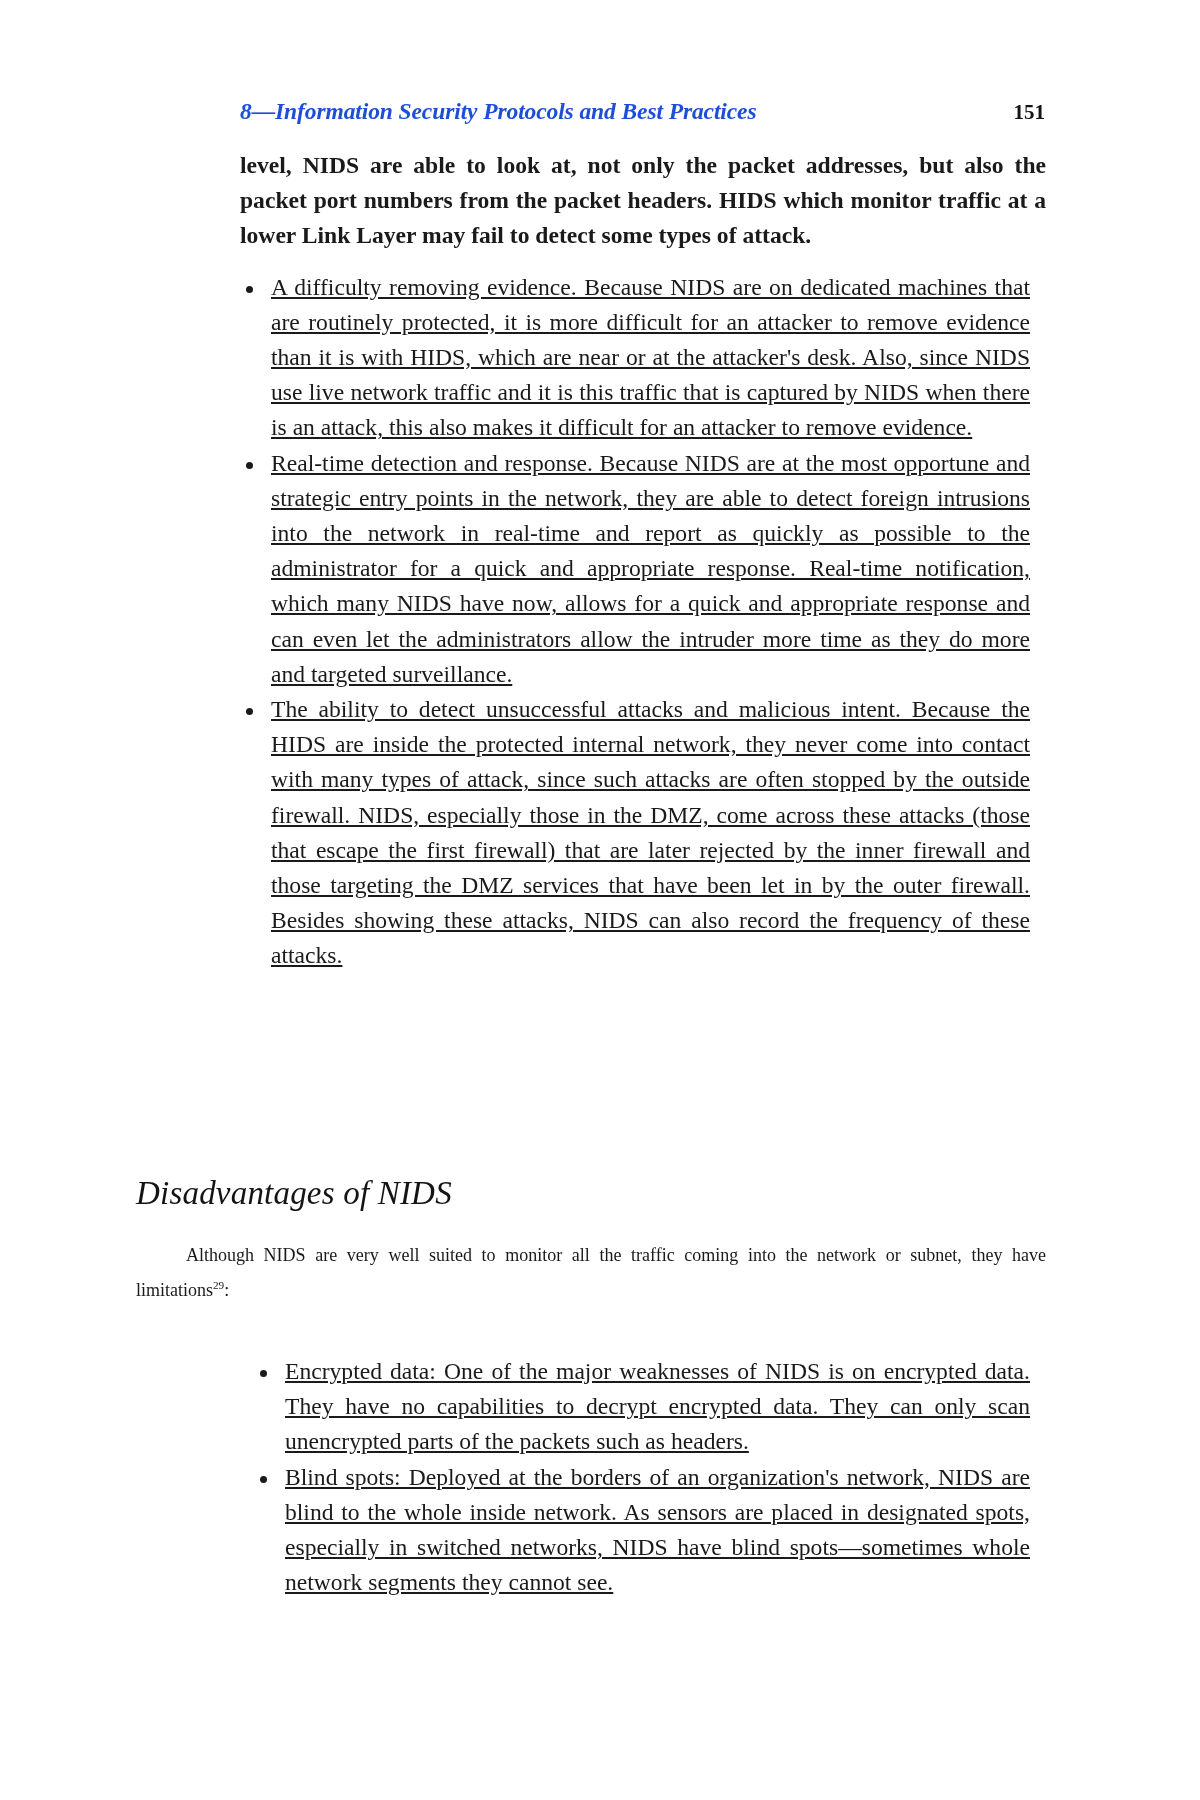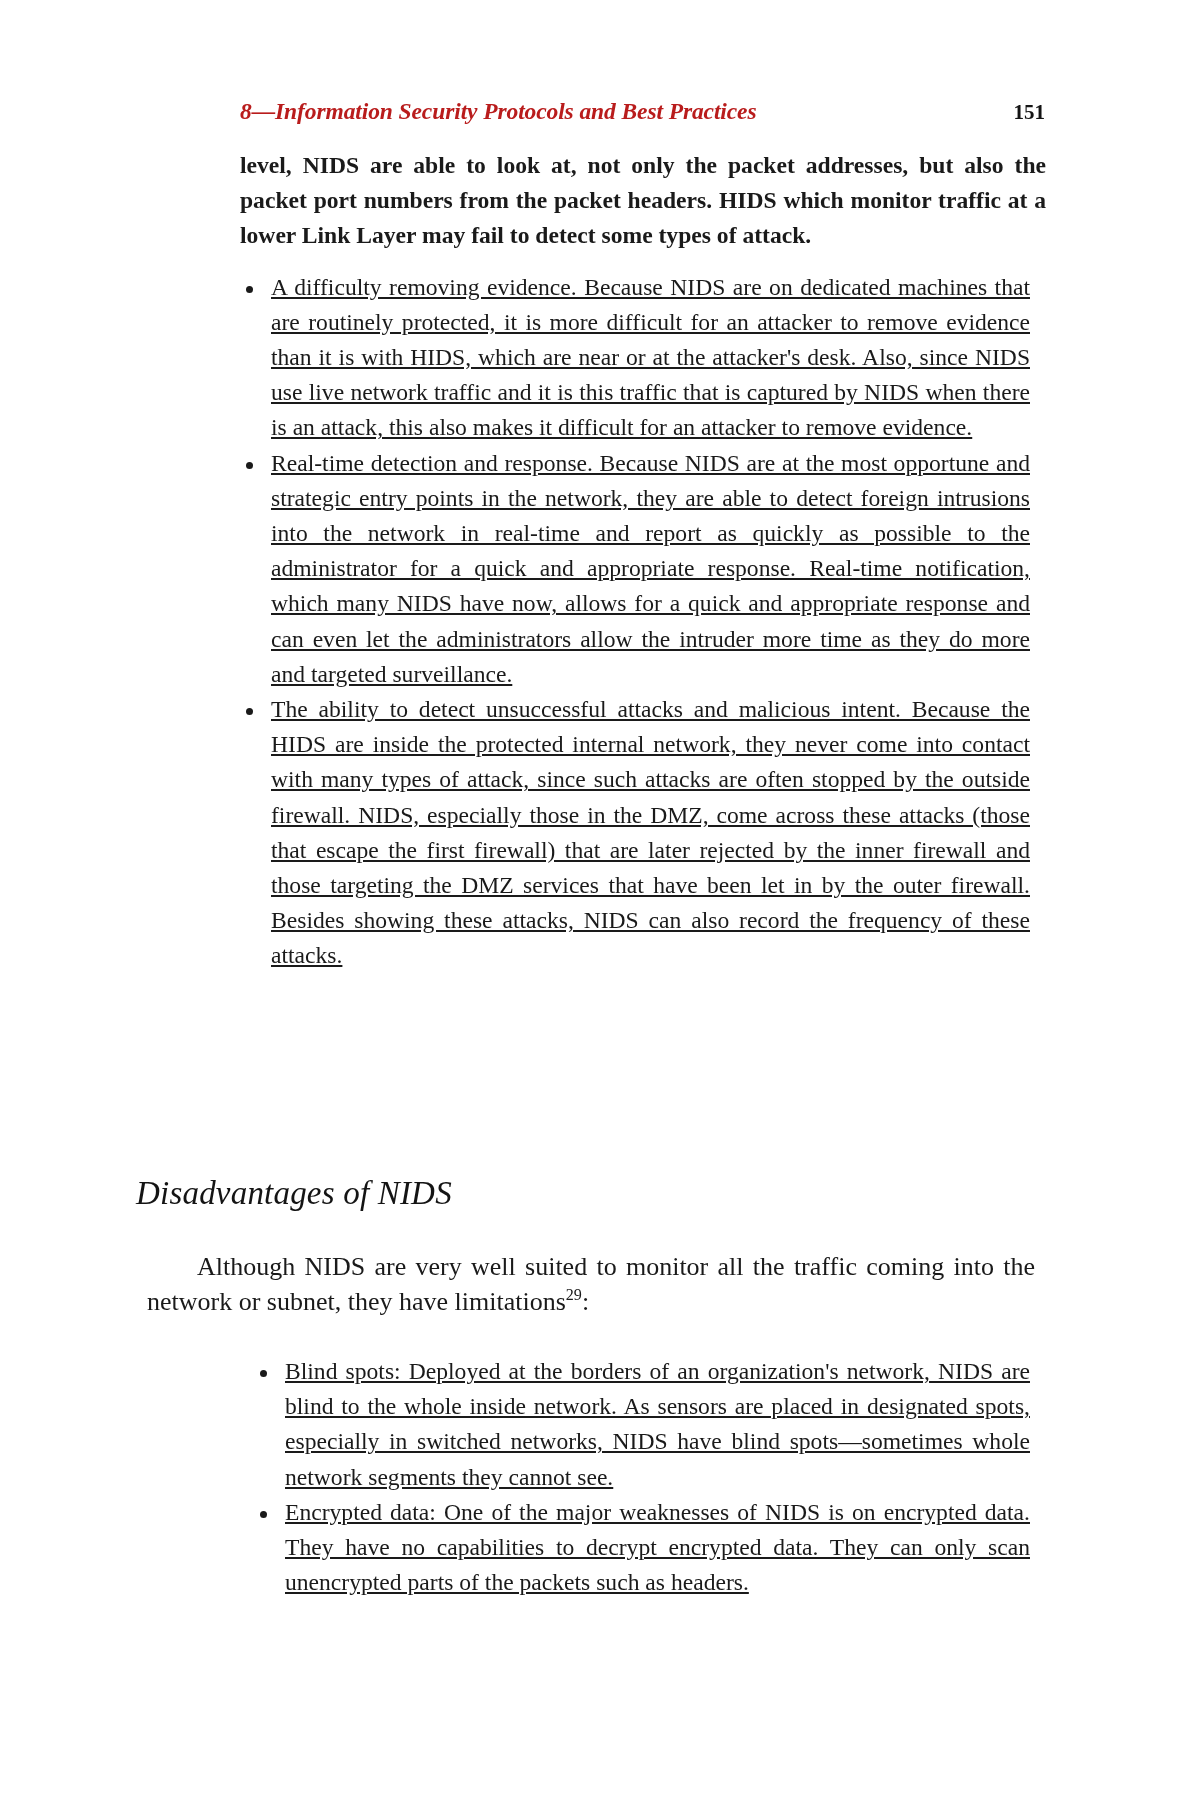--- a/index.html
+++ b/index.html
@@ -31,21 +31,21 @@
     display: flex;
     align-items: baseline;
     justify-content: space-between;
   }
   .running-head .head-title {
     font-style: italic;
     font-weight: bold;
     font-size: 23.5px;
     letter-spacing: -0.1px;
     white-space: nowrap;
-    color: #b91c1c;
+    color: #1d4ed8;
   }
   .running-head .folio {
     font-weight: bold;
     font-size: 21px;
     font-style: normal;
     color: #141414;
   }
 
   
   .column {
@@ -117,22 +117,22 @@
   }
 
   
   .intro-block {
     position: absolute;
     left: 136px;
     top: 1238px;
     width: 910px;
   }
   .intro-block p {
-    margin: 11px;
-    font-size: 26px;
+    margin: 0;
+    font-size: 18px;
     line-height: 35.2px;
     text-align: justify;
     text-align-last: left;
     text-indent: 50px;
     color: #1a1a1a;
   }
   sup.footnote-ref {
     font-size: 0.62em;
     vertical-align: super;
     line-height: 0;
@@ -168,18 +168,18 @@
   </div>
 
   <h2 class="section-heading">Disadvantages of NIDS</h2>
 
   <div class="intro-block">
     <p><span>Although NIDS are very well suited to monitor all the traffic coming into the network or subnet, they have limitations</span><sup class="footnote-ref">29</sup><span>:</span></p>
   </div>
 
   <div class="disadvantage-list-wrap">
     <ul class="bullets list-disadvantages">
+      <li>Encrypted data: One of the major weaknesses of NIDS is on encrypted data. They have no capabilities to decrypt encrypted data. They can only scan unencrypted parts of the packets such as headers.</li>
       <li>Blind spots: Deployed at the borders of an organization's network, NIDS are blind to the whole inside network. As sensors are placed in designated spots, especially in switched networks, NIDS have blind spots—sometimes whole network segments they cannot see.</li>
-      <li>Encrypted data: One of the major weaknesses of NIDS is on encrypted data. They have no capabilities to decrypt encrypted data. They can only scan unencrypted parts of the packets such as headers.</li>
     </ul>
   </div>
 
 </div>
 
 </body></html>

